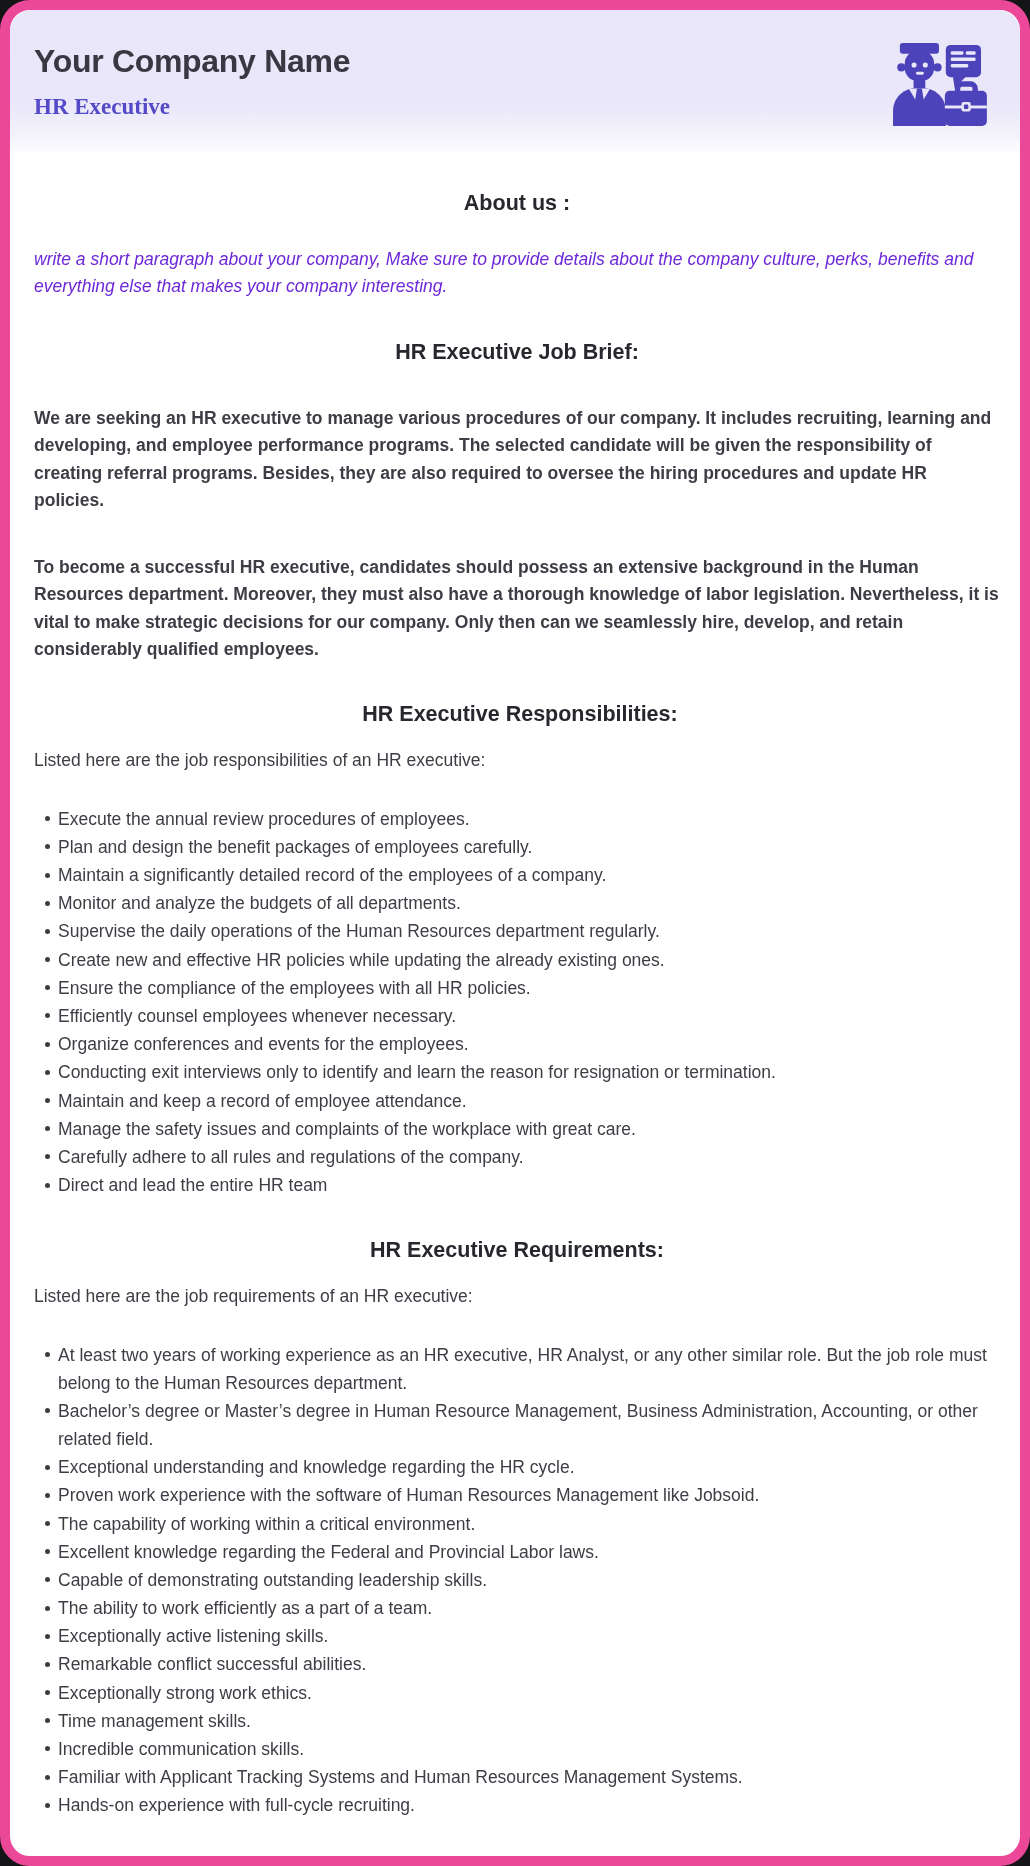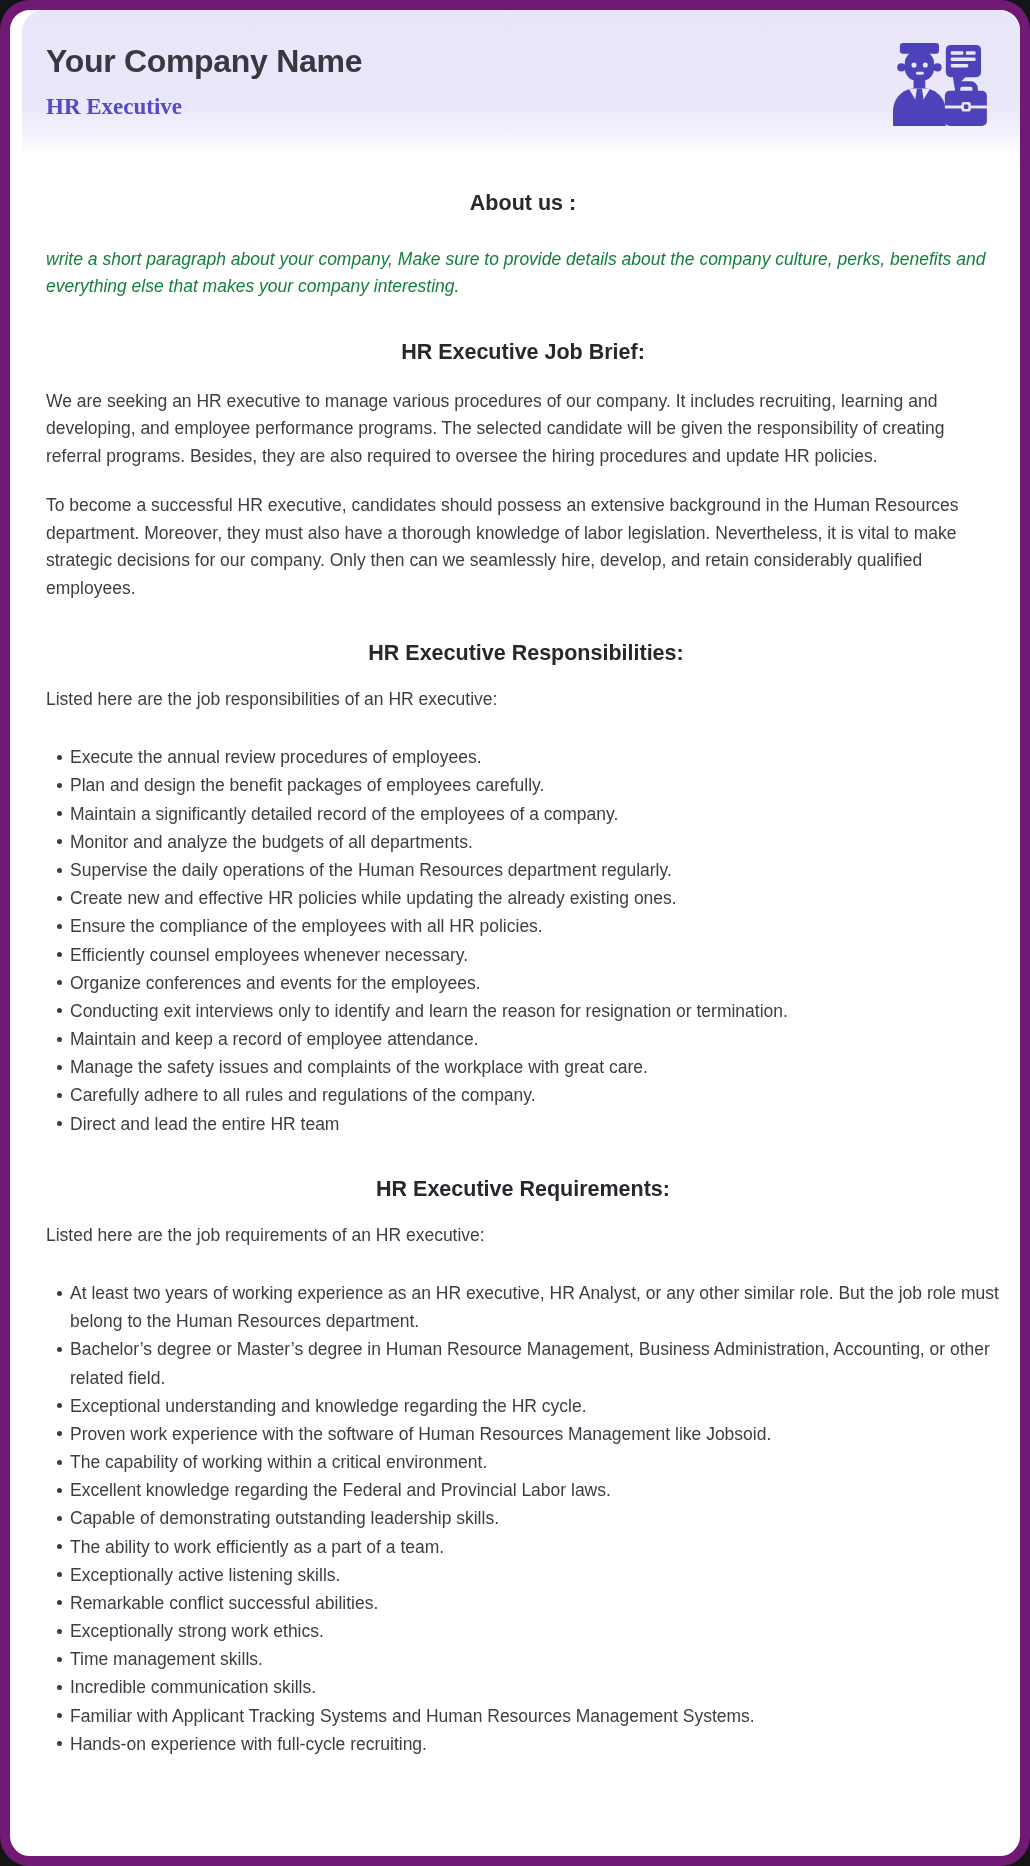--- a/index.html
+++ b/index.html
@@ -8,24 +8,23 @@
     width: 1030px;
     height: 1866px;
     background: #151518;
     font-family: "Liberation Sans", "DejaVu Sans", sans-serif;
     position: relative;
   }
   .card {
     position: absolute;
     inset: 0;
     background: #ffffff;
-    border: 10px solid #701a75;
+    border: 10px solid #ec4899;
     border-radius: 30px;
     overflow: hidden;
-    padding-left: 12px;
   }
   .header {
     height: 146px;
     padding: 34px 28px 0 24px;
     background: linear-gradient(180deg, #e8e6f8 0%, #e9e7f9 64%, #f4f3fb 86%, #ffffff 100%);
     border-radius: 22px 22px 0 0;
     display: flex;
     justify-content: space-between;
     align-items: flex-start;
   }
@@ -61,23 +60,23 @@
     text-align: center;
   }
   .about-heading { margin-top: 34px; }
   .body-text, .placeholder-text, .bullet-list {
     font-size: 17.5px;
     line-height: 1.57;
   }
   .placeholder-text {
     margin: 29px 0 0;
     font-style: italic;
-    color: #15803d;
-  }
-  .paragraphs p { margin: 22px 0 0; }
+    color: #6d28d9;
+  }
+  .paragraphs p { margin: 39px 0 0; font-weight: bold; }
   .intro-text { margin: 19px 0 0; }
   ul.bullet-list {
     margin: 30px 0 0;
     padding: 0 0 0 24px;
     list-style: none;
     line-height: 1.61;
   }
   ul.bullet-list li { position: relative; }
   ul.bullet-list li::before {
     content: "";

